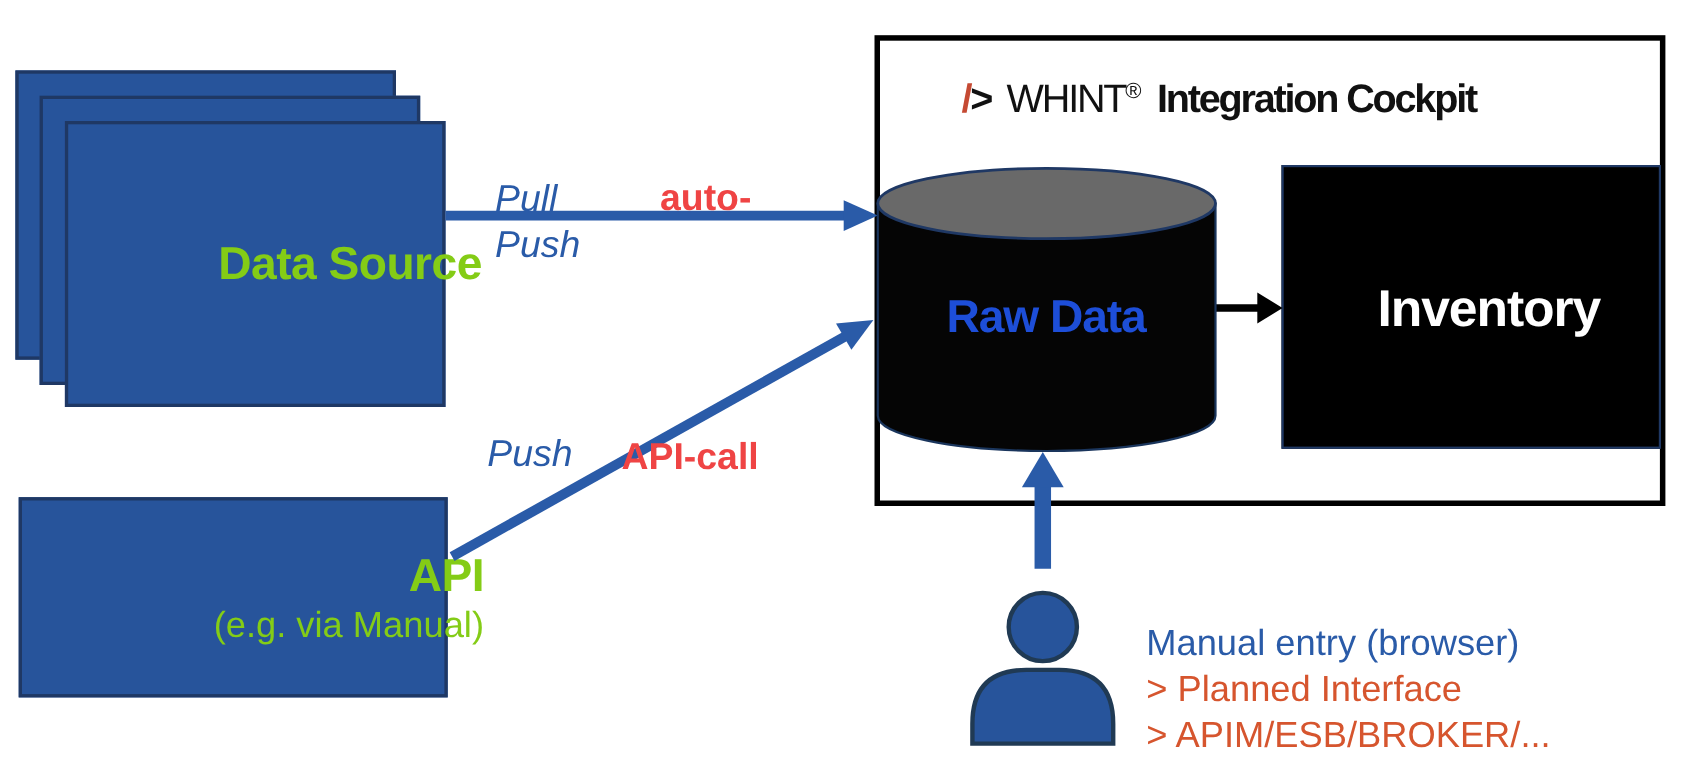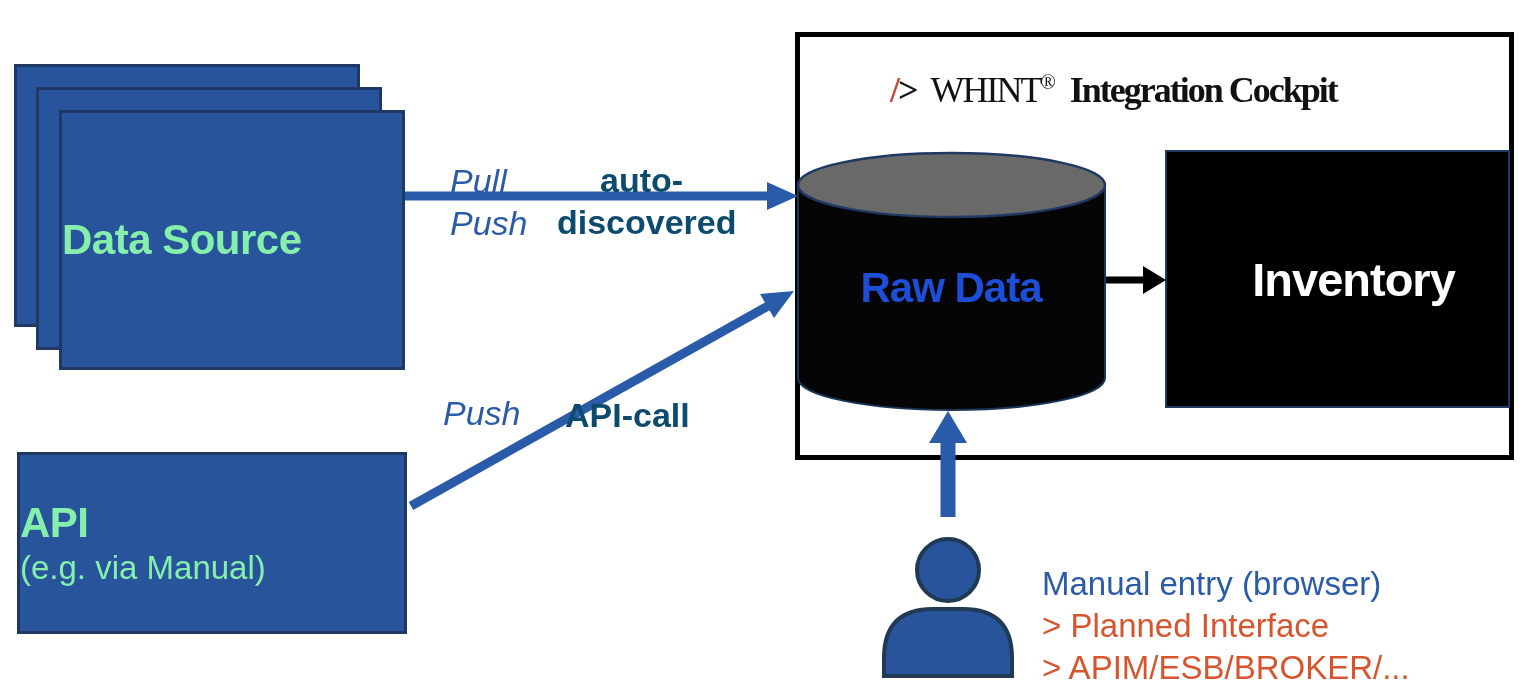--- a/index.html
+++ b/index.html
@@ -7,51 +7,51 @@
     position:relative;width:1536px;height:696px;background:#ffffff;
     font-family:"Liberation Sans",sans-serif;overflow:hidden;
   }
   
   .bluebox{
     position:absolute;background:#27549B;border:3px solid #1F3864;
     box-sizing:border-box;z-index:1;
   }
   .bluebox .inner{
     width:100%;height:100%;display:flex;flex-direction:column;
-    align-items:flex-start;justify-content:center;color:#86efac;text-align:center;
+    align-items:flex-end;justify-content:center;color:#84cc16;text-align:center;margin-left:36px;
   }
   .node-title{font-size:42px;font-weight:bold;letter-spacing:-0.5px;line-height:48px;}
   .node-subtitle{font-size:33px;line-height:41px;max-width:280px;}
   
   .cockpit{
     position:absolute;left:795px;top:32px;width:719px;height:428px;
     background:#ffffff;border:5px solid #000000;box-sizing:border-box;z-index:1;
   }
   .cockpit-header{
-    position:absolute;left:90px;top:32px;white-space:nowrap;
-    font-family:Liberation Serif, serif;font-size:36px;letter-spacing:-2px;
+    position:absolute;left:74px;top:32px;white-space:nowrap;
+    font-family:Liberation Sans, sans-serif;font-size:36px;letter-spacing:-2px;
     color:#111111;
   }
   .cockpit-header .slash{color:#C54A33;font-weight:bold;}
   .cockpit-header .chev{font-weight:bold;margin-right:14px;}
   .cockpit-header sup{font-size:20px;letter-spacing:0;}
   .cockpit-header .product{font-weight:bold;margin-left:14px;}
   
   .inventory{
     position:absolute;left:1165px;top:150px;width:345px;height:258px;
     background:#000000;border:2px solid #1F3864;box-sizing:border-box;z-index:2;
     display:flex;align-items:center;justify-content:center;padding-left:32px;
   }
   .inventory-label{color:#ffffff;font-size:47px;font-weight:bold;letter-spacing:-1px;}
   
   .overlay{position:absolute;left:0;top:0;z-index:3;}
   
   .lbl{position:absolute;z-index:4;white-space:nowrap;}
   .lbl-blue{color:#2A5BA8;font-size:34px;font-style:italic;}
-  .lbl-orange{color:#0c4a6e;font-size:34px;font-weight:bold;}
+  .lbl-orange{color:#ef4444;font-size:34px;font-weight:bold;}
   .rawdata-label{
     left:951px;top:288px;transform:translate(-50%,-50%);
     color:#1d4ed8;font-size:42px;font-weight:bold;letter-spacing:-1px;
   }
   .manual-block{left:1042px;top:563px;font-size:33px;line-height:42px;}
   .manual-line1{color:#2A5BA8;}
   .manual-line2,.manual-line3{color:#D6552E;}
 </style>
 </head>
 <body>
@@ -108,21 +108,20 @@
       <circle cx="948" cy="570" r="31" fill="#27549B" stroke="#203A54" stroke-width="4"></circle>
       <path d="M884,676 L884,658 Q884,609 933,609 L963,609 Q1012,609 1012,658 L1012,676 Z" fill="#27549B" stroke="#203A54" stroke-width="4"></path>
     </g>
   </svg>
 
   <div class="lbl rawdata-label">Raw Data</div>
 
   <div class="lbl lbl-blue" style="left:450px;top:162px;">Pull</div>
   <div class="lbl lbl-blue" style="left:450px;top:204px;">Push</div>
   <div class="lbl lbl-orange" style="left:600px;top:161px;">auto-</div>
-  <div class="lbl lbl-orange" style="left:557px;top:203px;">discovered</div>
 
   <div class="lbl lbl-blue" style="left:443px;top:394px;">Push</div>
   <div class="lbl lbl-orange" style="left:565px;top:396px;">API-call</div>
 
   <div class="lbl manual-block">
     <div class="manual-line1">Manual entry (browser)</div>
     <div class="manual-line2">&gt; Planned Interface</div>
     <div class="manual-line3">&gt; APIM/ESB/BROKER/...</div>
   </div>
 

